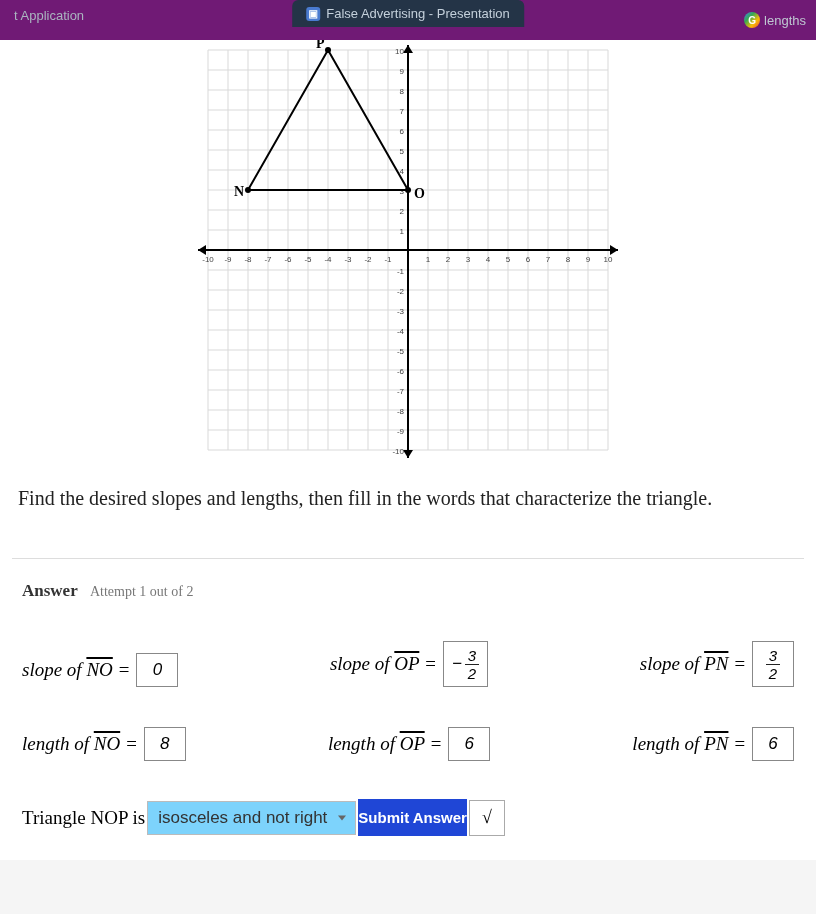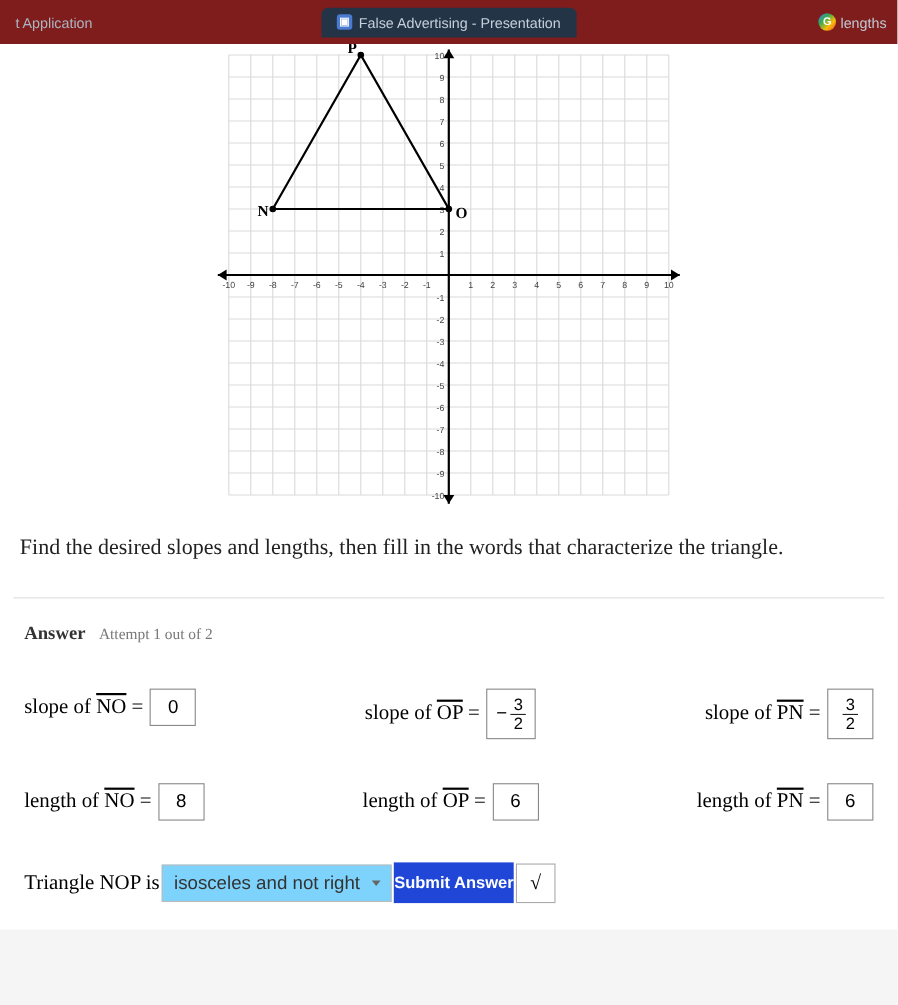--- a/index.html
+++ b/index.html
@@ -5,24 +5,23 @@
   * { box-sizing: border-box; margin: 0; padding: 0; }
   body {
     font-family: Georgia, 'Times New Roman', serif;
     background: #f5f5f5;
     width: 816px;
     height: 914px;
     overflow: hidden;
     position: relative;
   }
   .topbar {
-    background: #7f1d1d;
+    background: #701a75;
     height: 40px;
     display: flex;
-    align-items: center;
     color: #c4d0db;
     font-family: Arial, sans-serif;
     font-size: 13px;
     position: relative;
   }
   .tab-left {
     padding: 8px 14px;
     color: #aab5c0;
   }
   .tab-center {
@@ -68,34 +67,36 @@
   svg.graph { display:block; }
   .prompt {
     font-size: 20px;
     color: #222;
     padding: 14px 6px 30px 6px;
     line-height: 1.45;
   }
   .answer-section {
     border-top: 1px solid #ddd;
     padding: 22px 10px 0 10px;
+    margin-top: 15px;
   }
   .answer-header {
     font-size: 17px;
     color: #333;
   }
   .answer-header .bold { font-weight: bold; }
   .answer-header .attempt { font-size: 14px; color: #777; margin-left: 8px; }
   .row {
     display: flex;
     justify-content: space-between;
-    align-items: flex-start;
+    align-items: flex-end;
     margin-top: 40px;
     gap: 20px;
     font-size: 19px;
+    font-style: italic;
   }
   .cell {
     display: flex;
     align-items: center;
     gap: 6px;
     white-space: nowrap;
   }
   .overline {
     text-decoration: overline;
     text-decoration-thickness: 1.5px;

